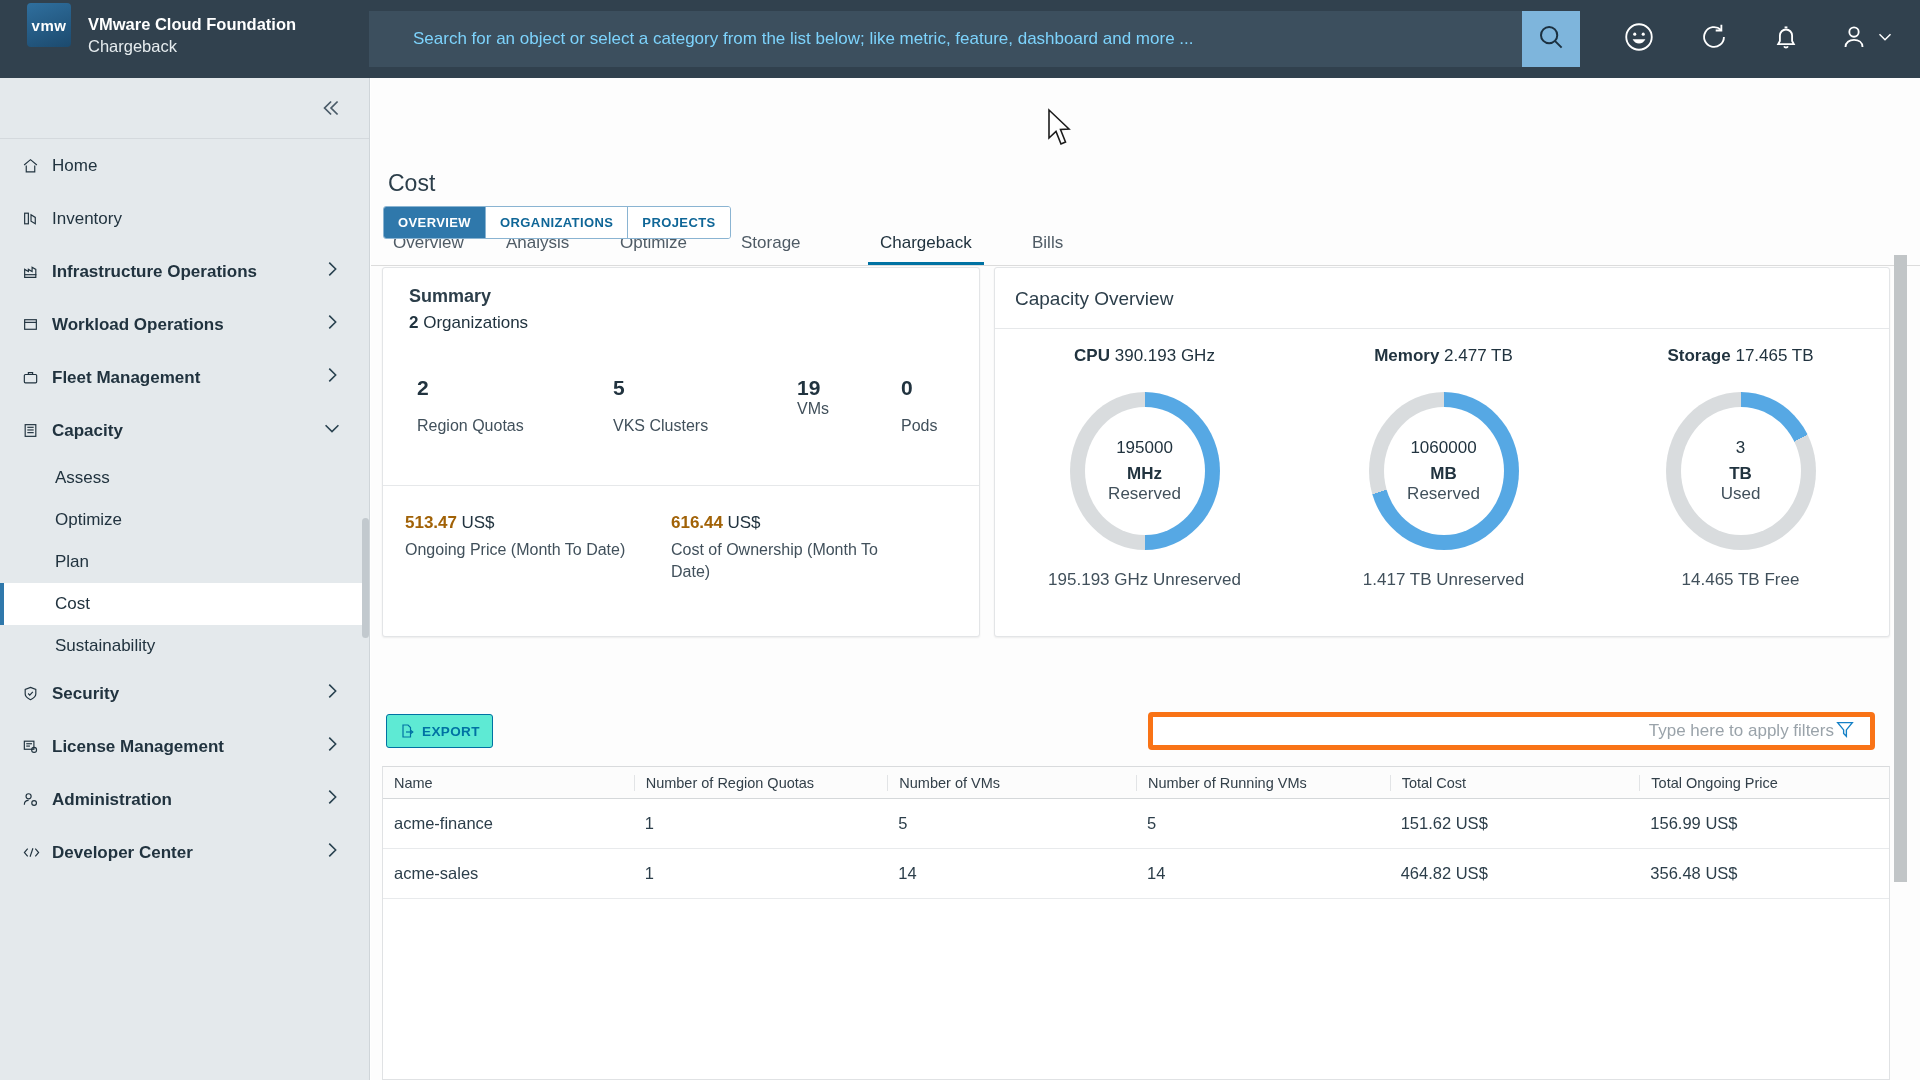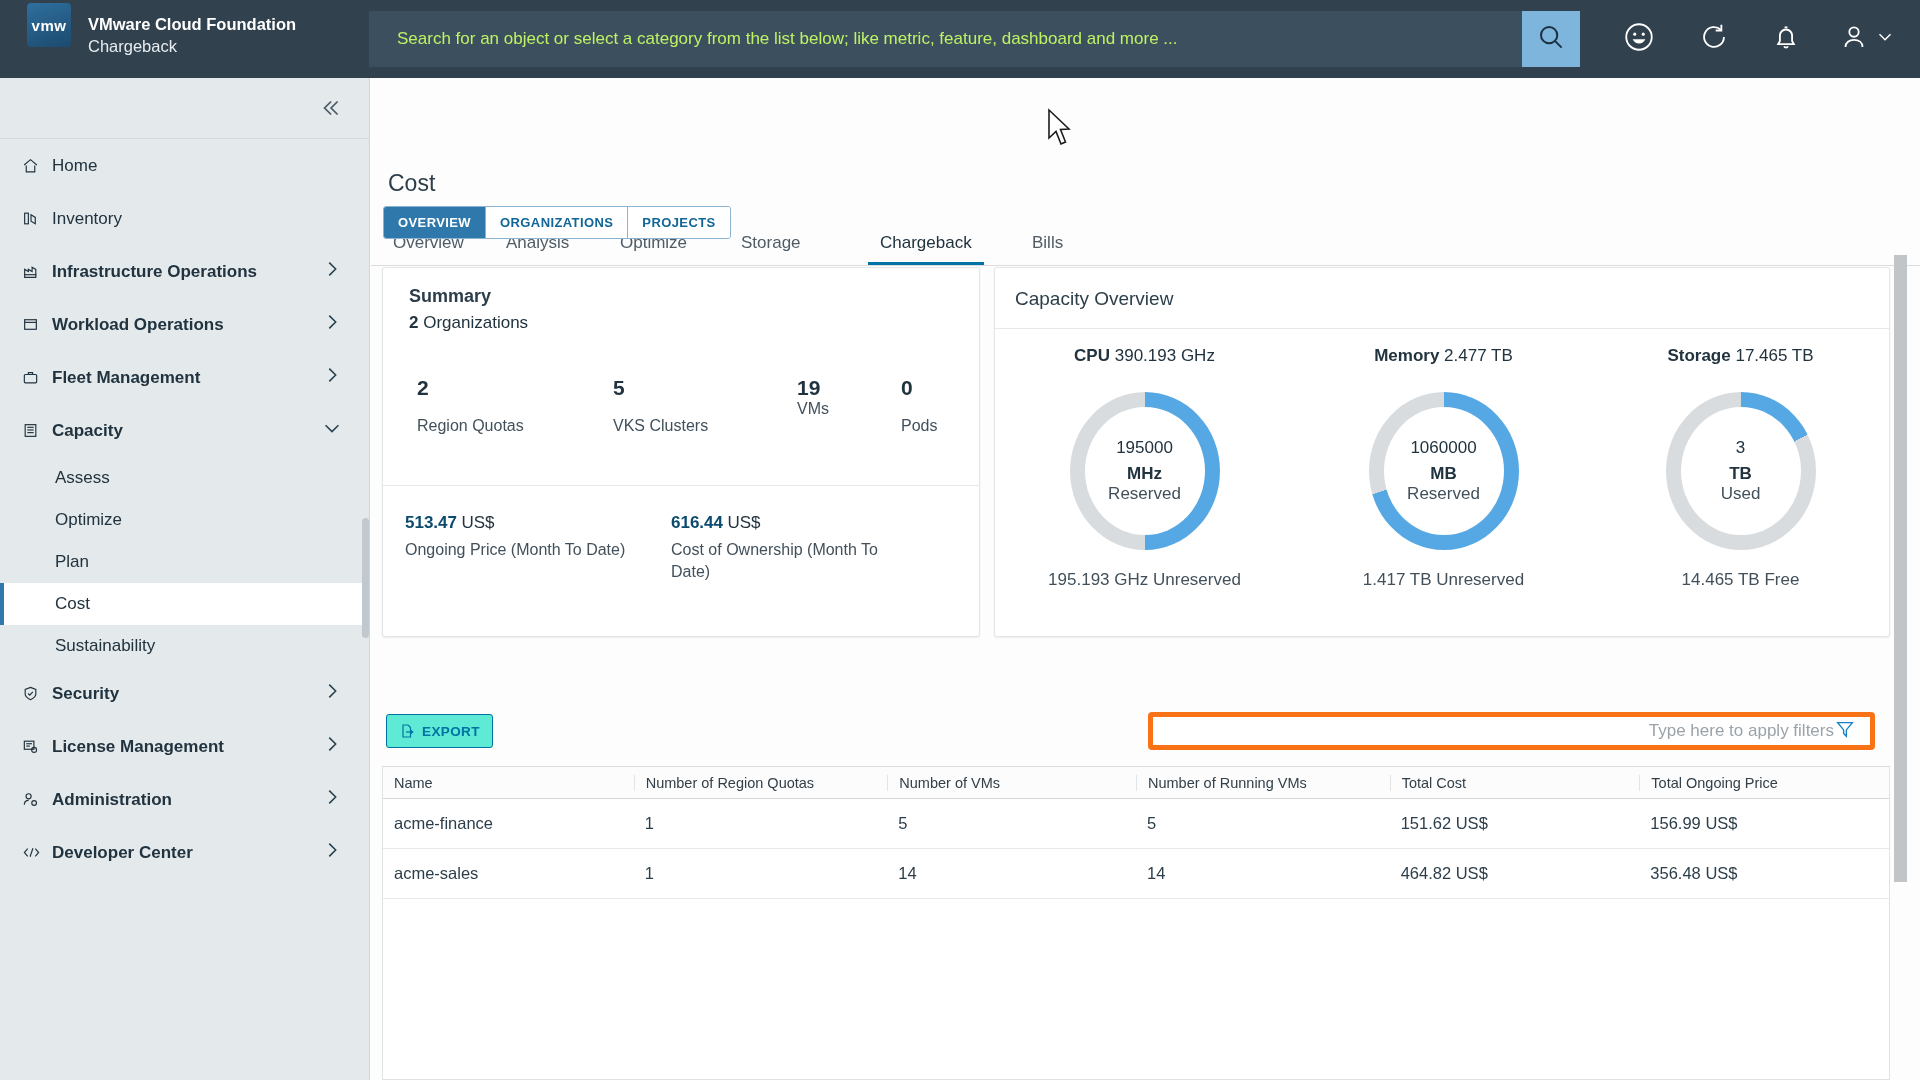--- a/index.html
+++ b/index.html
@@ -8,21 +8,21 @@
   
   #header{position:absolute;left:0;top:0;width:1920px;height:78px;background:#31414e;}
   #logo{position:absolute;left:27px;top:3px;width:44px;height:44px;border-radius:4px;
         background:linear-gradient(160deg,#2f6f9e,#1c4a6e);color:#fff;font-weight:bold;
         font-size:15px;display:flex;align-items:center;justify-content:center;letter-spacing:.5px;}
   #brand{position:absolute;left:88px;top:13px;color:#fff;line-height:1.35;}
   #brand .l1{font-size:16.5px;font-weight:bold;}
   #brand .l2{font-size:16.5px;font-weight:normal;color:#e6ecef;}
   #searchbox{position:absolute;left:369px;top:11px;width:1211px;height:56px;background:#3c4f5e;
              display:flex;align-items:center;}
-  #searchbox .ph{padding-left:28px;color:#bef264;font-size:17px;}
+  #searchbox .ph{padding-left:44px;color:#7dd3fc;font-size:17px;}
   #searchbtn{position:absolute;right:0;top:0;width:58px;height:56px;background:#7eb5dc;
              display:flex;align-items:center;justify-content:center;}
   .hicon{position:absolute;top:20px;color:#fff;}
   
   #sidebar{position:absolute;left:0;top:78px;width:370px;height:1002px;background:#e4e9ec;
            border-right:1px solid #cfd5d9;box-sizing:border-box;}
   #collapsebar{height:60px;border-bottom:1px solid #d4d9dd;position:relative;}
   #collapsebar .cicon{position:absolute;right:26px;top:17px;color:#4a5b68;}
   .nav-item{height:53px;display:flex;align-items:center;padding:0 26px 0 22px;box-sizing:border-box;
             font-size:17px;font-weight:bold;color:#21333f;position:relative;}
@@ -46,21 +46,21 @@
           letter-spacing:.4px;color:#0f6697;background:#fff;border-left:1px solid #8ab4d2;}
   .subtab:first-child{border-left:none;}
   .subtab.active{background:#2f78ab;color:#fff;}
   .card{position:absolute;background:#fff;border:1px solid #e3e5e7;border-radius:3px;
         box-shadow:0 1px 2px rgba(0,0,0,.07);box-sizing:border-box;}
   #summary-card{left:11px;top:189px;width:598px;height:370px;}
   #capacity-card{left:623px;top:189px;width:896px;height:370px;}
   .card-title{font-size:18px;font-weight:bold;color:#2c3e4a;}
   .stat-num{font-size:21px;font-weight:bold;color:#21333f;}
   .stat-lbl{font-size:16px;color:#41505b;}
-  .money-num{font-size:17px;font-weight:bold;color:#0c4a6e;}
+  .money-num{font-size:17px;font-weight:bold;color:#a16207;}
   .money-unit{font-size:17px;font-weight:normal;color:#21333f;}
   .money-lbl{font-size:16px;color:#41505b;line-height:1.35;}
   .cap-col{position:absolute;top:0;width:299px;text-align:center;}
   .cap-lbl{font-size:17px;color:#21333f;}
   .cap-lbl b{font-weight:bold;}
   .donut{width:150px;height:158px;border-radius:50%;margin:26px auto 0 auto;position:relative;}
   .donut .hole{position:absolute;left:15px;top:15px;right:15px;bottom:15px;background:#fff;border-radius:50%;
                display:flex;flex-direction:column;align-items:center;justify-content:center;}
   .donut .dn{font-size:17px;color:#21333f;}
   .donut .du{font-size:17px;font-weight:bold;color:#21333f;margin-top:6px;}

